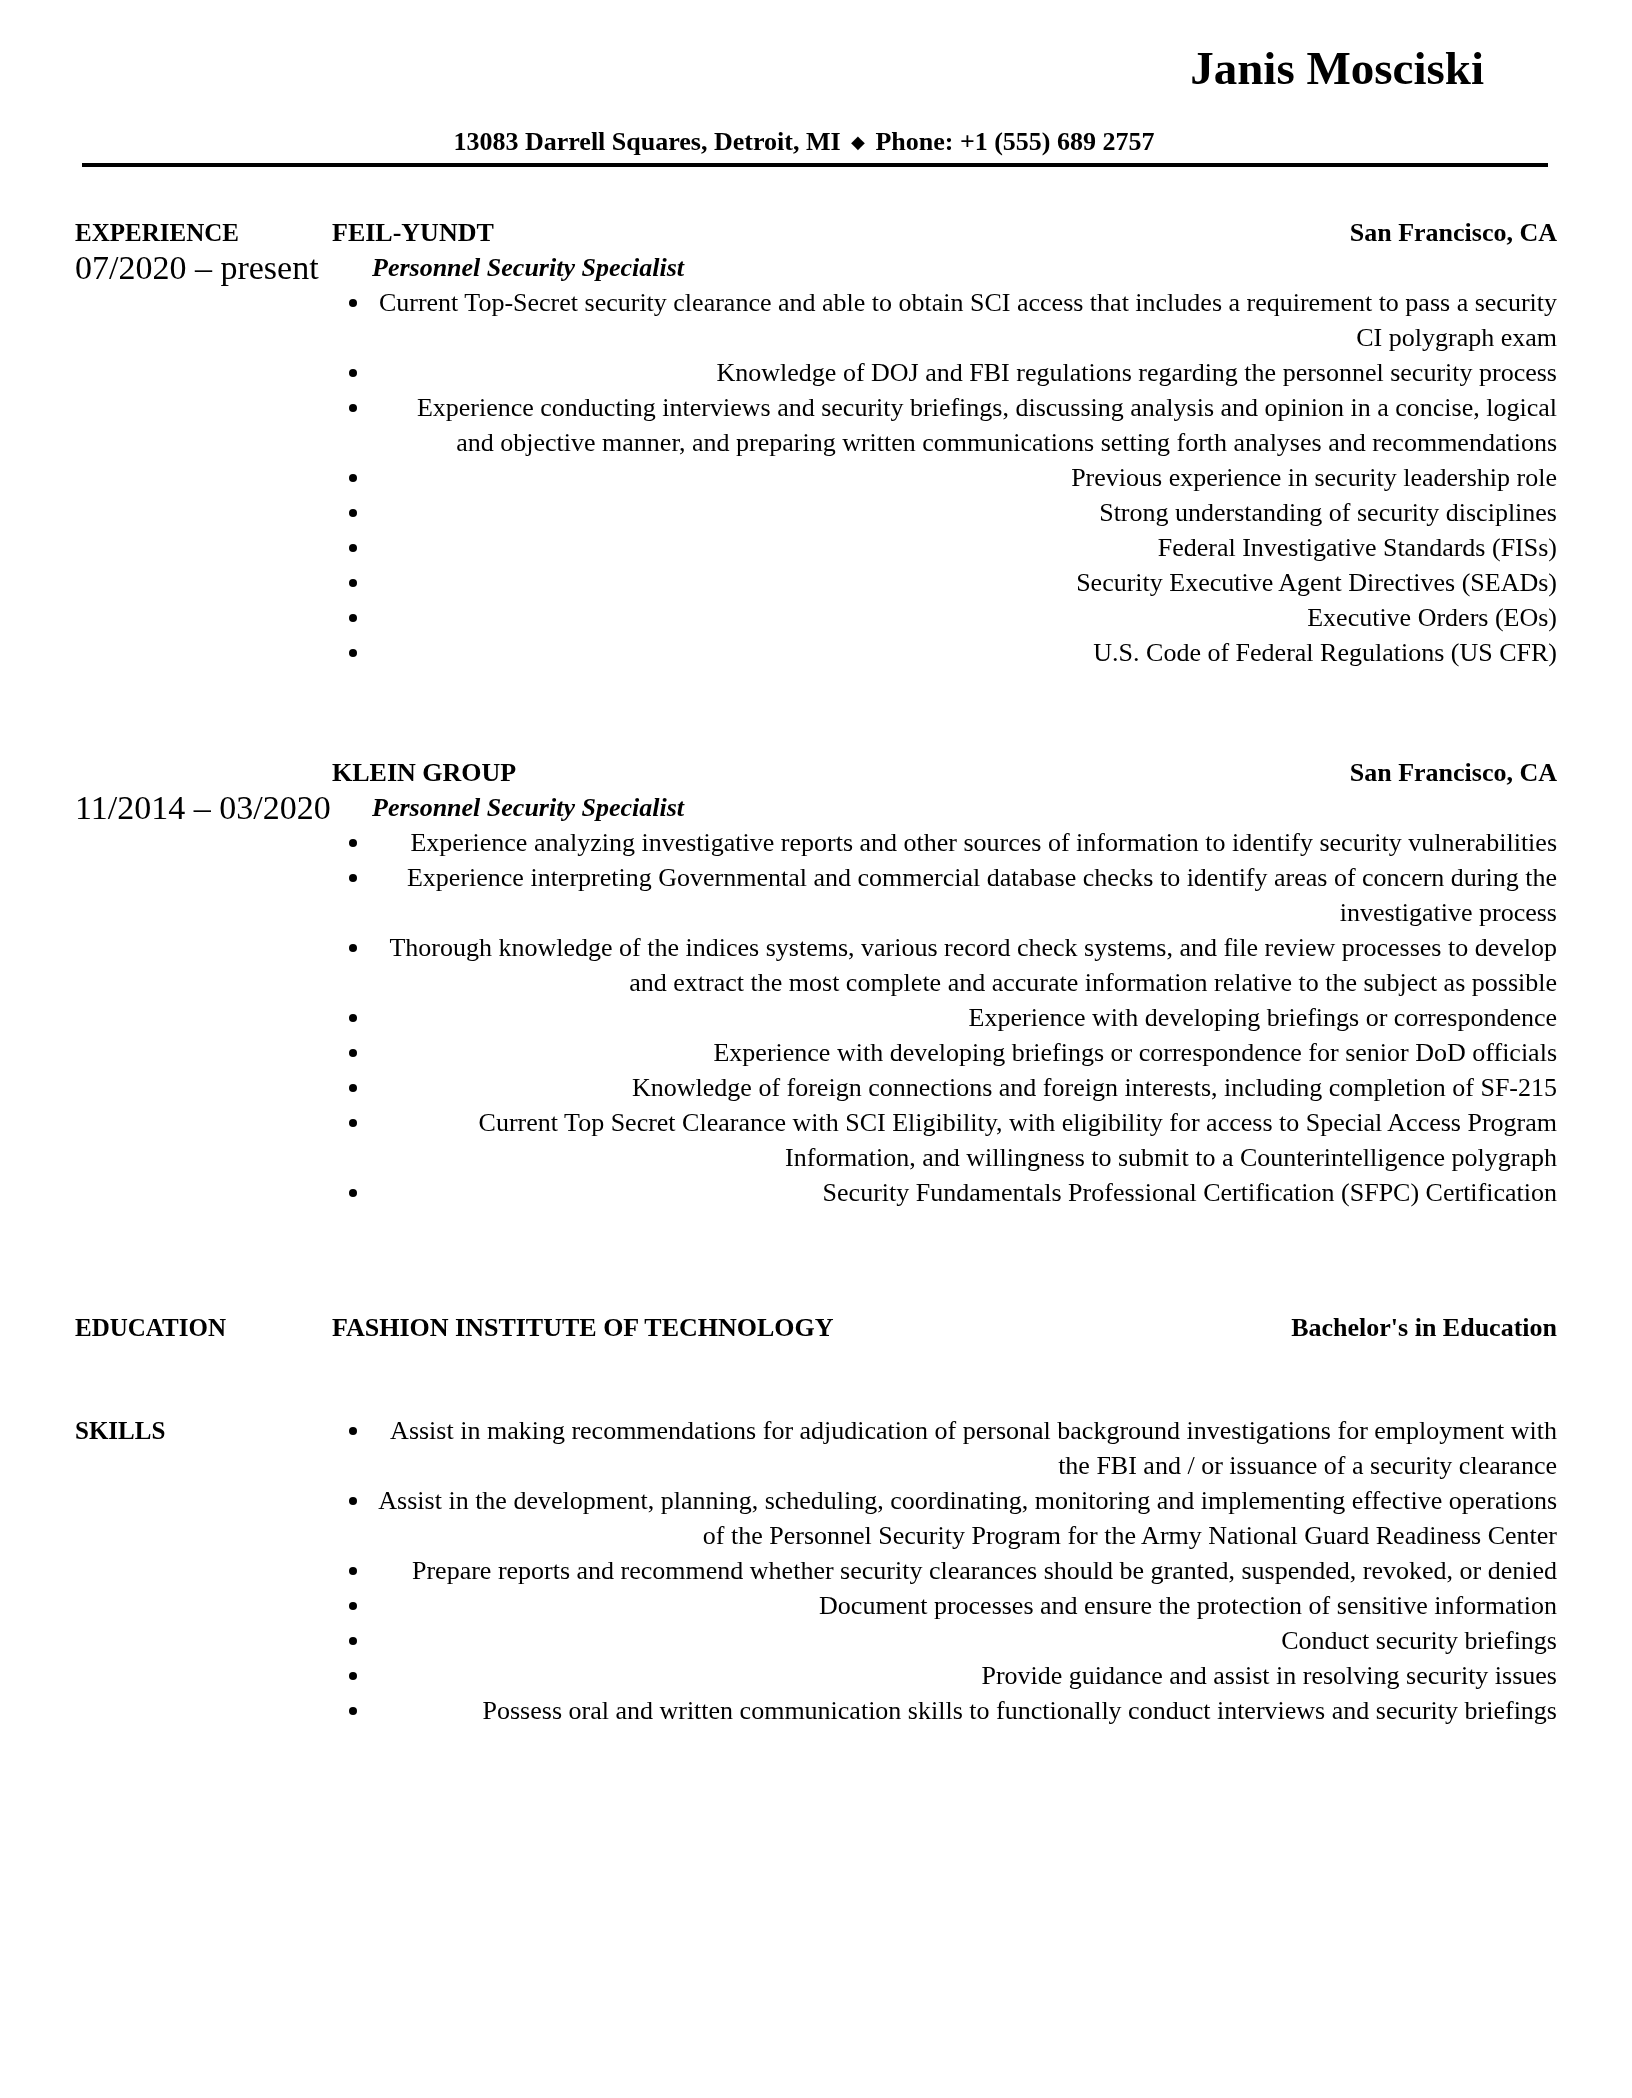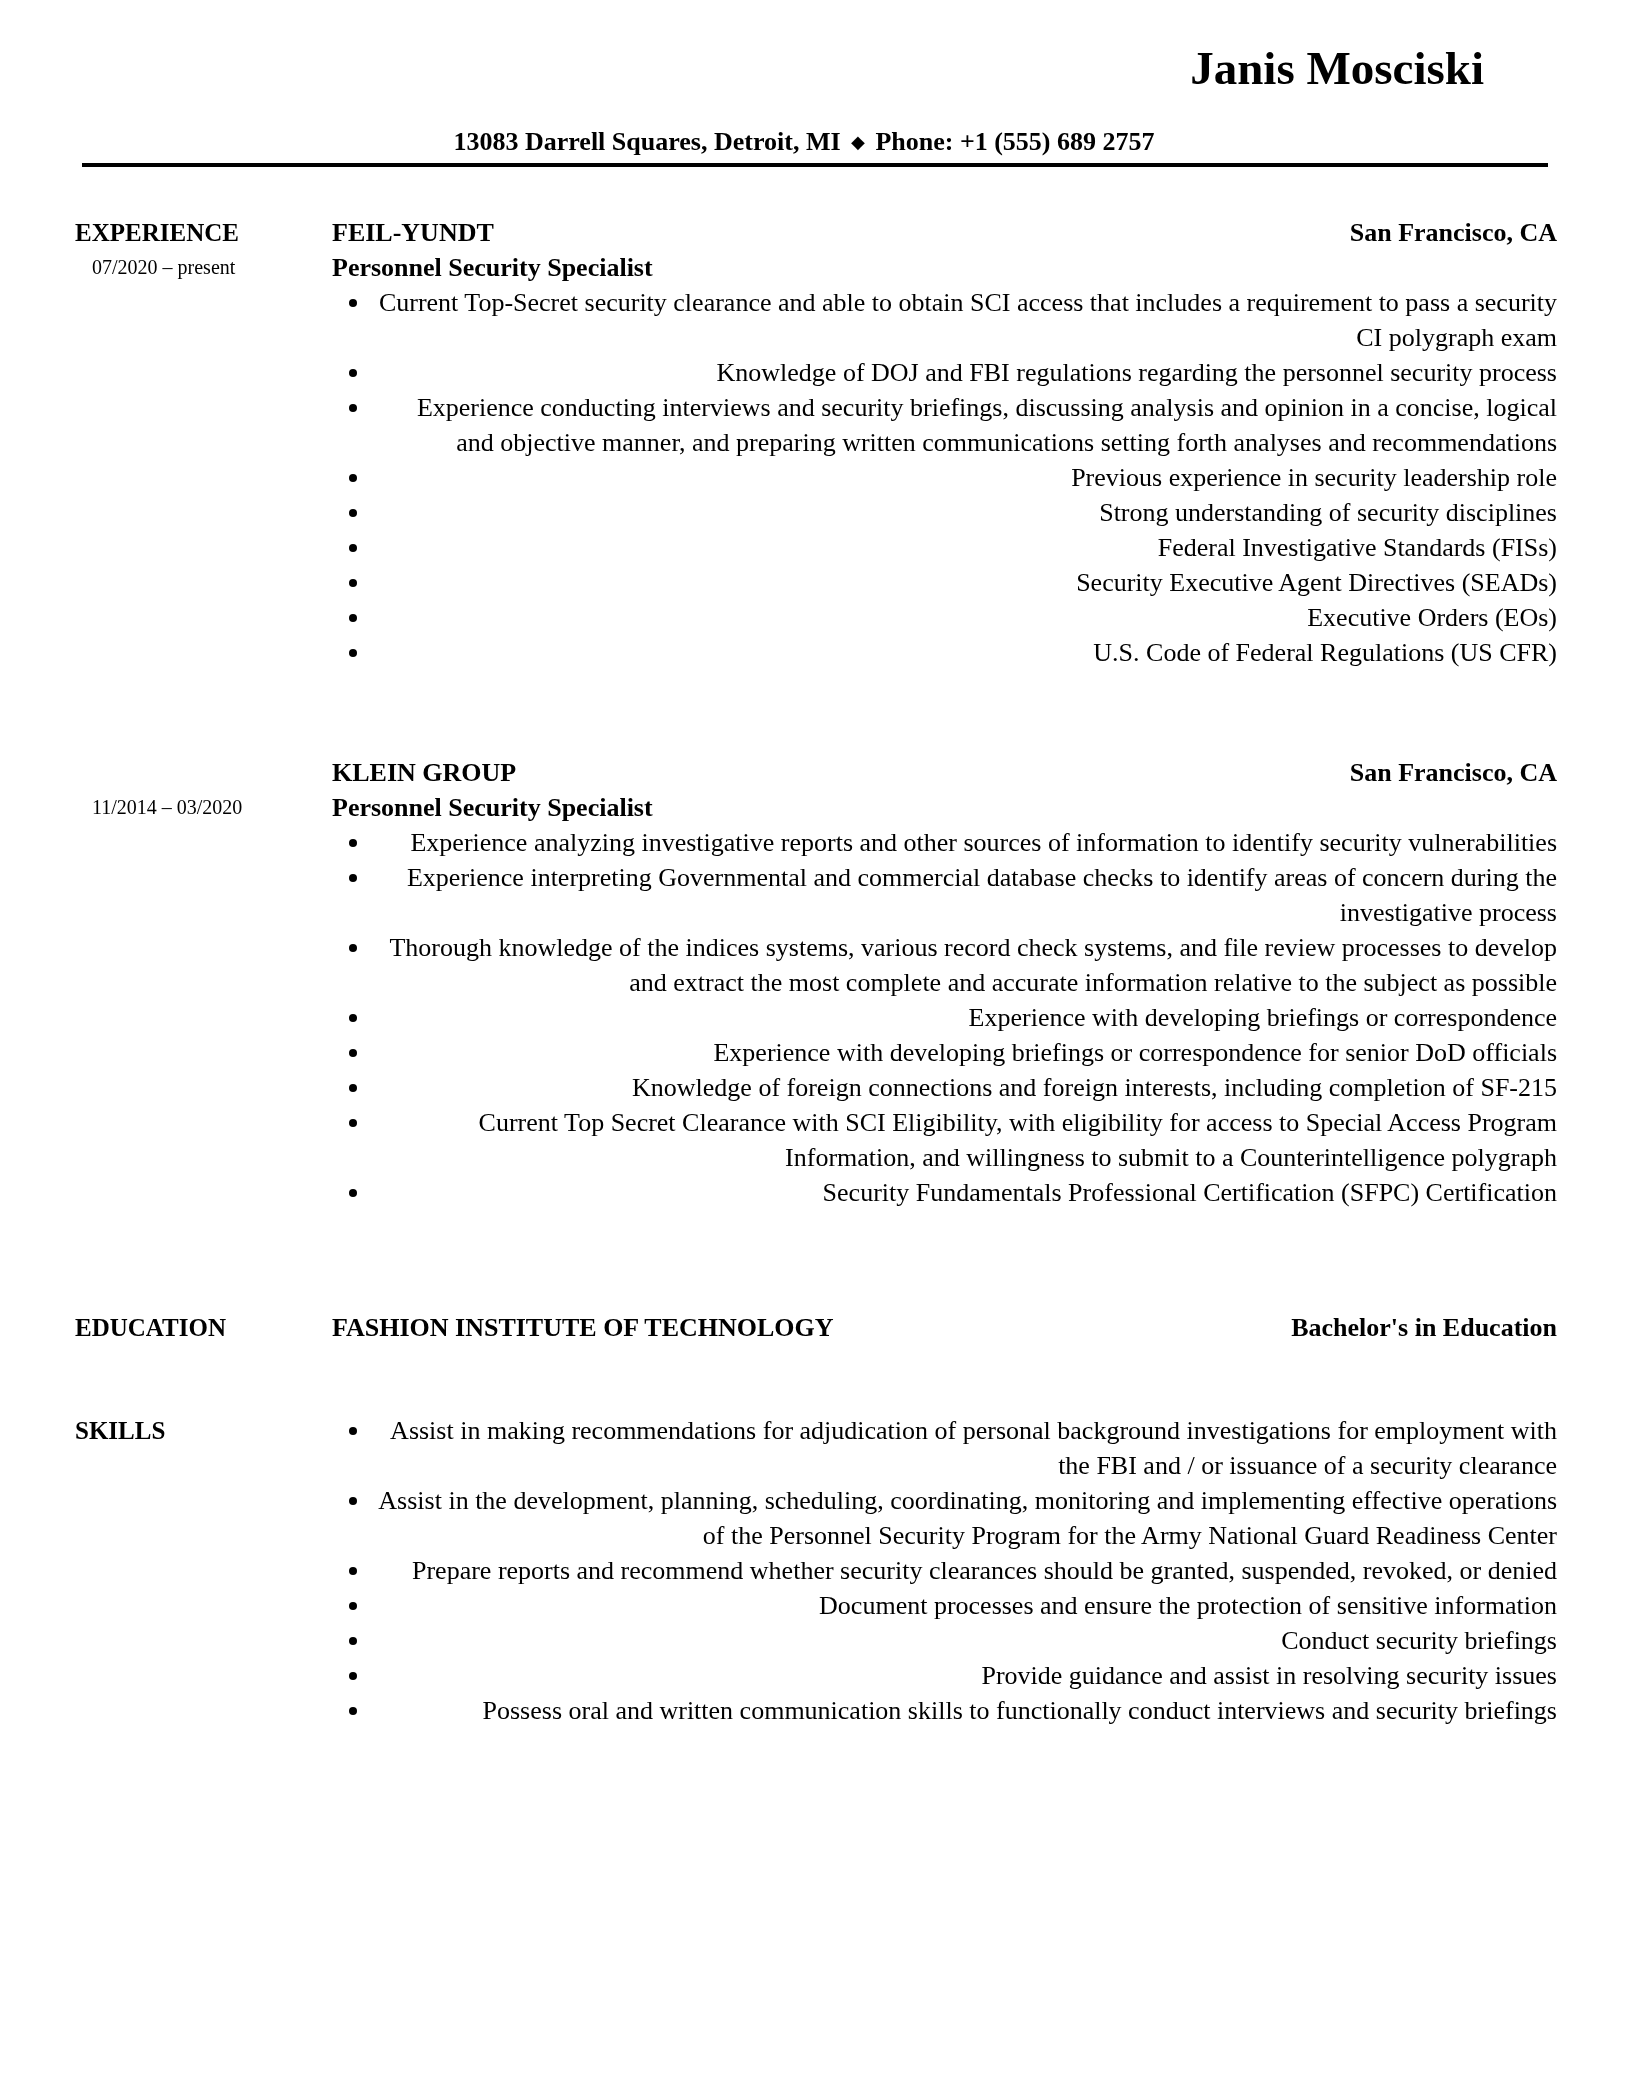--- a/index.html
+++ b/index.html
@@ -22,27 +22,27 @@
     .rule {
       position: absolute; left: 82px; width: 1466px; top: 163px; height: 4px;
       background: #000000;
     }
     .section { position: absolute; left: 0; width: 1632px; }
     .sec-label {
       position: absolute; left: 75px; font-weight: bold; font-size: 25px; line-height: 35px;
       text-transform: none;
     }
     .date {
-      position: absolute; left: 75px; font-size: 20px; line-height: 35px; white-space: nowrap; margin-left: 17px;
+      position: absolute; left: 75px; font-size: 34px; line-height: 35px; white-space: nowrap;
     }
     .job { position: absolute; left: 332px; width: 1225px; }
     .row { position: relative; height: 35px; }
     .company { position: absolute; left: 0; top: 0; font-weight: bold; font-size: 26px; line-height: 35px; white-space: nowrap; }
     .location { position: absolute; right: 0; top: 0; font-weight: bold; font-size: 26px; line-height: 35px; white-space: nowrap; }
-    .title { font-weight: bold; font-size: 26px; line-height: 35px; }
+    .title { font-weight: bold; font-style: italic; font-size: 26px; line-height: 35px; margin-left: 40px; }
     ul.bullets {
       margin: 0; padding: 0; list-style: none;
     }
     ul.bullets li {
       position: relative; padding-left: 43px; font-size: 26px; line-height: 35px; text-align: right;
     }
     ul.bullets li .dot {
       position: absolute; left: 17px; top: 14px; width: 8px; height: 8px;
       border-radius: 50%; background: #000000;
     }

